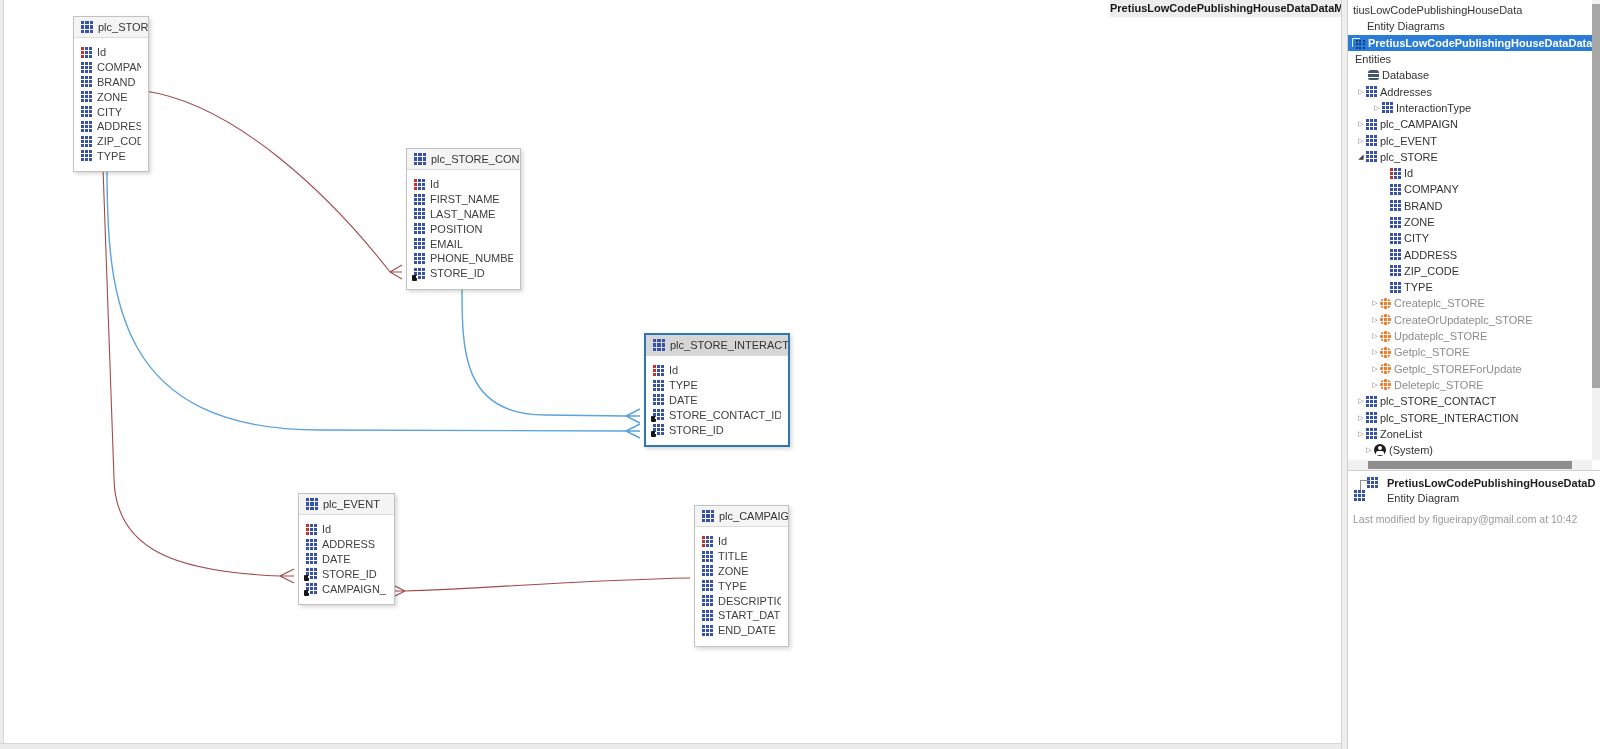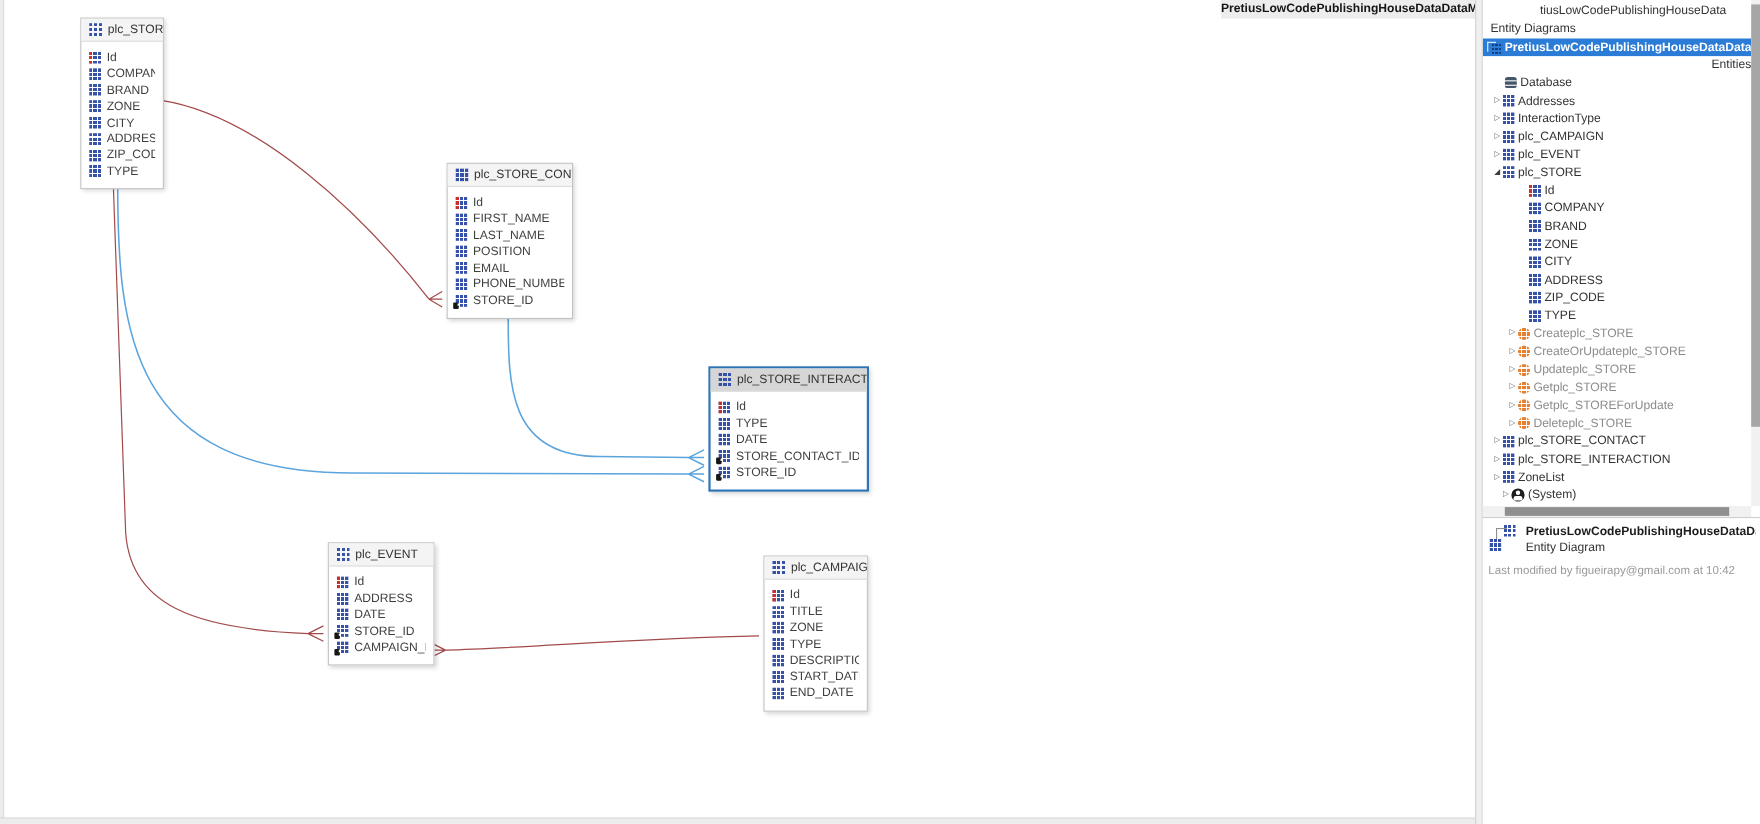--- a/index.html
+++ b/index.html
@@ -374,48 +374,48 @@
             <span class="field-label">END_DATE</span>
           </div>
         </div>
       </div>
     </div>
 
   <div id="divider"></div>
 
   <div id="sidebar">
     <div id="tree">
-        <div class="tree-row" style="padding-left: 2px; margin-left: 47px;">
+        <div class="tree-row" style="padding-left: 2px;">
           <span class="lbl">tiusLowCodePublishingHouseData</span>
         </div>
-        <div class="tree-row" style="padding-left: 4px; align-items: center;">
+        <div class="tree-row" style="padding-left: 16px; align-items: center;">
           <span class="lbl">Entity Diagrams</span>
         </div>
         <div class="tree-row selected" style="padding-left: 4px;">
           <span class="diag-ic">
             <i class="br"></i>
             <i class="gr"></i>
           </span>
           <span class="lbl">PretiusLowCodePublishingHouseDataDataM</span>
         </div>
-        <div class="tree-row" style="padding-left: 4px; justify-content: flex-end;">
+        <div class="tree-row" style="padding-left: 4px;">
           <span class="lbl">Entities</span>
         </div>
         <div class="tree-row" style="padding-left: 20px;">
           <span class="db-ic"></span>
           <span class="lbl">Database</span>
         </div>
         <div class="tree-row" style="padding-left: 8px;">
           <span class="arrow">▷</span>
           <span class="fld-ic">
             <i class="gicon"></i>
           </span>
           <span class="lbl">Addresses</span>
         </div>
-        <div class="tree-row" style="padding-left: 8px;">
+        <div class="tree-row" style="padding-left: 24px;">
           <span class="arrow">▷</span>
           <span class="fld-ic">
             <i class="gicon"></i>
           </span>
           <span class="lbl">InteractionType</span>
         </div>
         <div class="tree-row" style="padding-left: 8px;">
           <span class="arrow">▷</span>
           <span class="fld-ic">
             <i class="gicon"></i>

